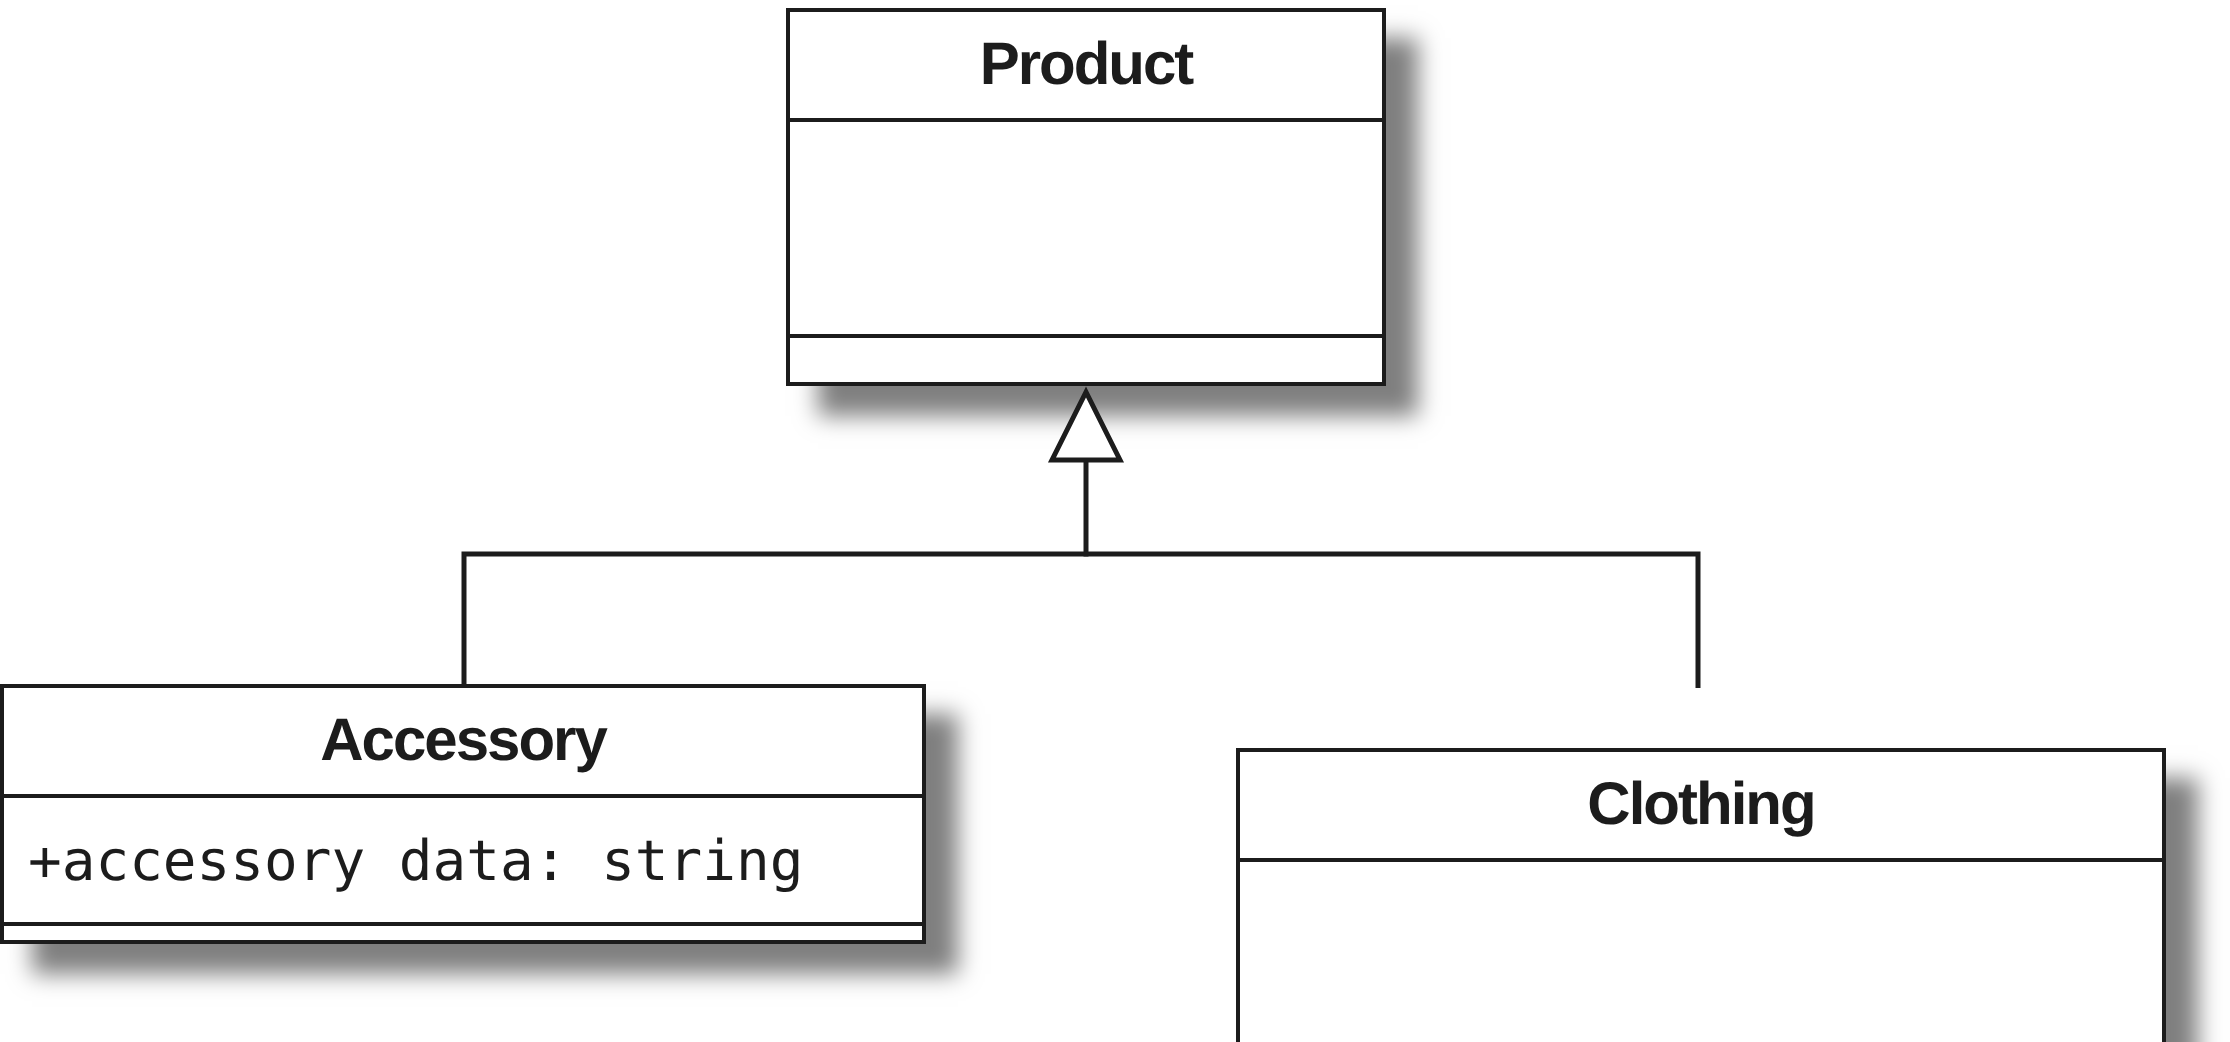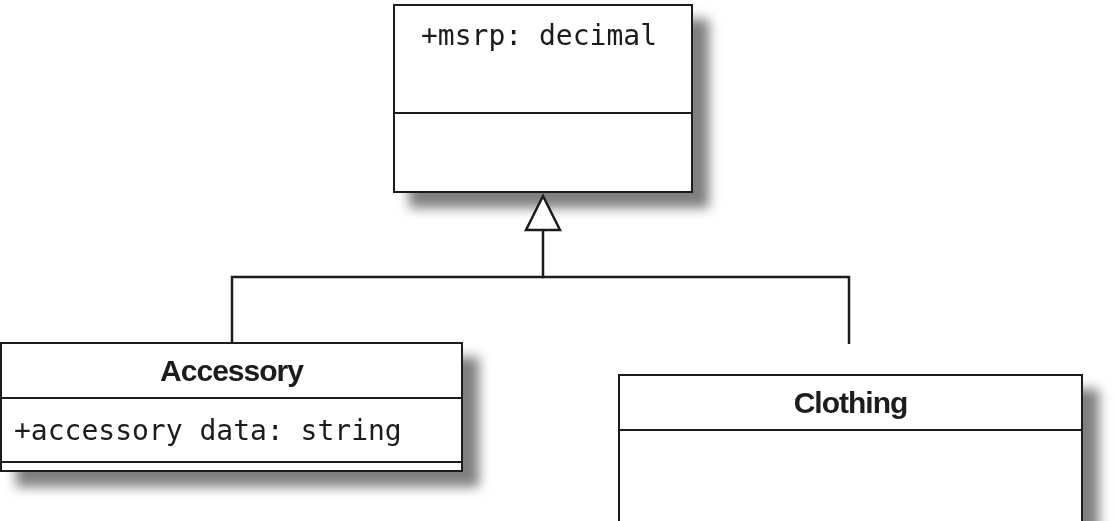--- a/index.html
+++ b/index.html
@@ -69,22 +69,22 @@
     background:var(--box-fill);
   }
   .attr-line{white-space:pre;}
 </style>
 </head>
 <body>
 
 <div class="canvas">
 
   <div class="uml-class product" style="left:393px;top:4px;width:300px;height:189px;">
+    <div class="uml-title">Product</div>
     <div class="uml-attrs">
-      <div class="attr-line">+msrp: decimal</div>
     </div>
     <div class="uml-methods"></div>
   </div>
 
   <div class="uml-class child" style="left:0px;top:342px;width:463px;height:130px;text-align:right;">
     <div class="uml-title">Accessory</div>
     <div class="uml-attrs">
       <div class="attr-line">+accessory data: string</div>
     </div>
     <div class="uml-methods"></div>

